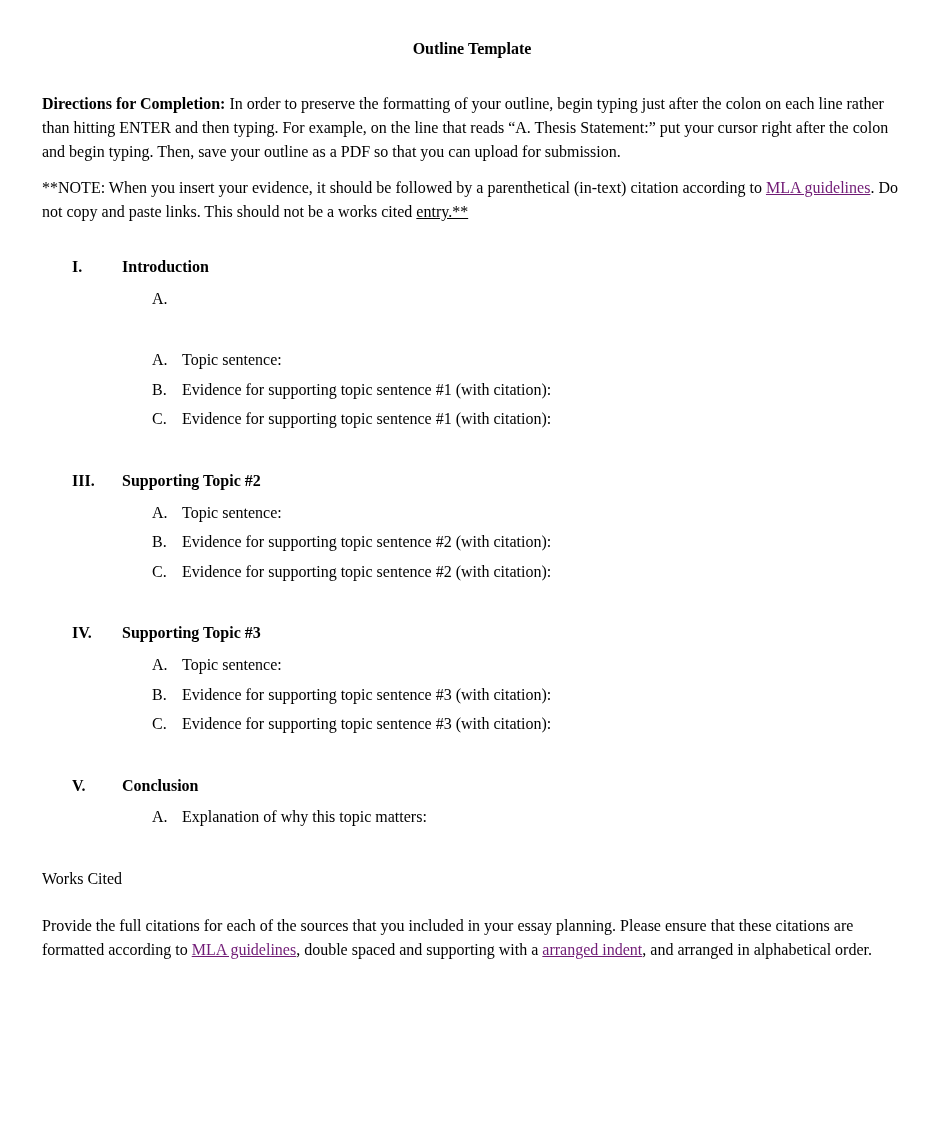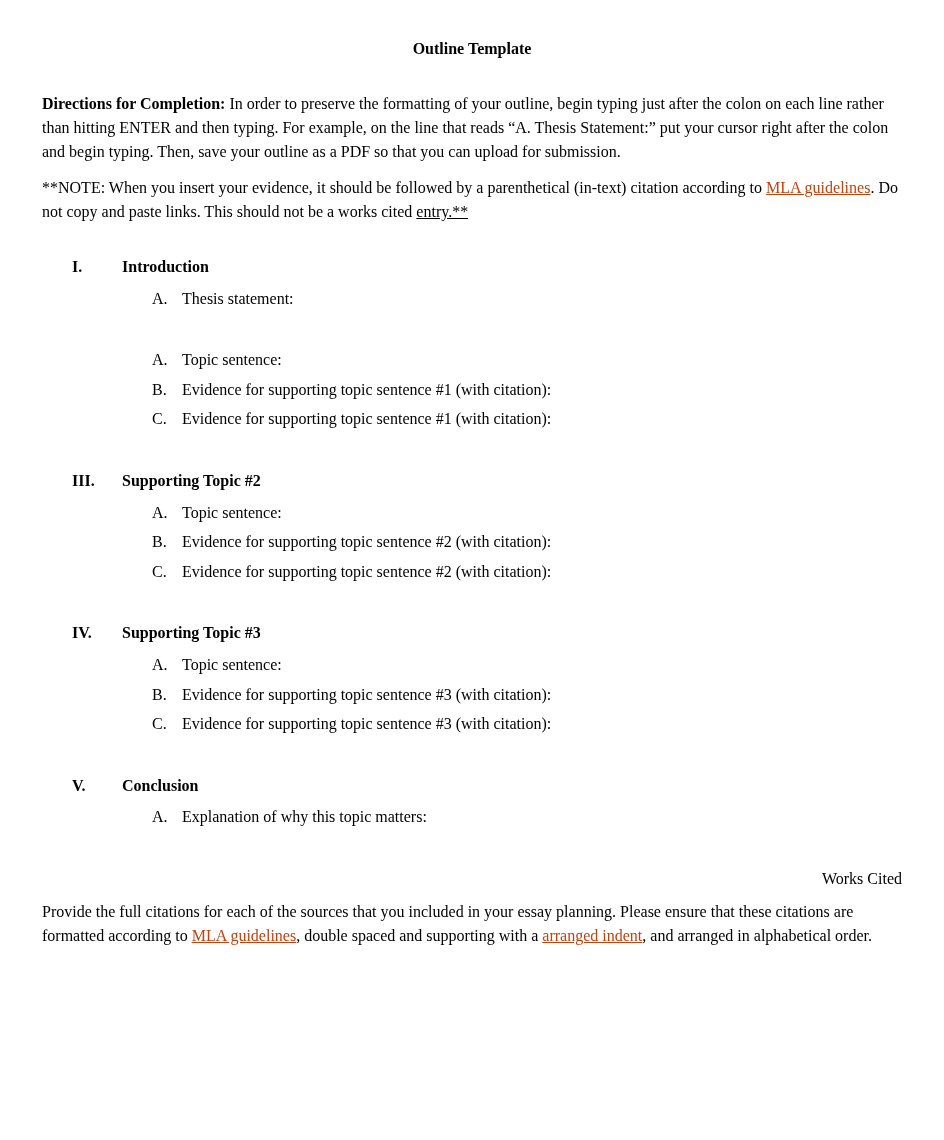--- a/index.html
+++ b/index.html
@@ -38,21 +38,21 @@
     .directions .bold-label {
       font-weight: bold;
     }
 
     .note-section {
       margin-bottom: 30px;
       line-height: 1.5;
     }
 
     .link {
-      color: #c2410c;
+      color: #701a75;
       text-decoration: underline;
     }
 
     .underline-text {
       text-decoration: underline;
     }
 
     .outline-section {
       margin-bottom: 36px;
     }
@@ -86,23 +86,23 @@
 
     .sub-content {
       flex: 1;
     }
 
     .works-cited-section {
       margin-top: 40px;
     }
 
     .works-cited-title {
-      text-align: right;
+      text-align: left;
       font-size: 16px;
-      margin-bottom: 12px;
+      margin-bottom: 26px;
     }
 
     .works-cited-body {
       line-height: 1.5;
     }
   </style>
 </head>
 <body>
 
 <div class="page">
@@ -119,21 +119,20 @@
 
   <div class="outline">
 
     <div class="outline-section">
       <div class="outline-item">
         <span class="roman-numeral">I.</span>
         <span class="section-title">Introduction</span>
       </div>
       <div class="sub-item">
         <span class="sub-letter">A.</span>
-        <span class="sub-content">Thesis statement:</span>
       </div>
     </div>
 
     <div class="outline-section">
       <div class="sub-item">
         <span class="sub-letter">A.</span>
         <span class="sub-content">Topic sentence:</span>
       </div>
       <div class="sub-item">
         <span class="sub-letter">B.</span>

